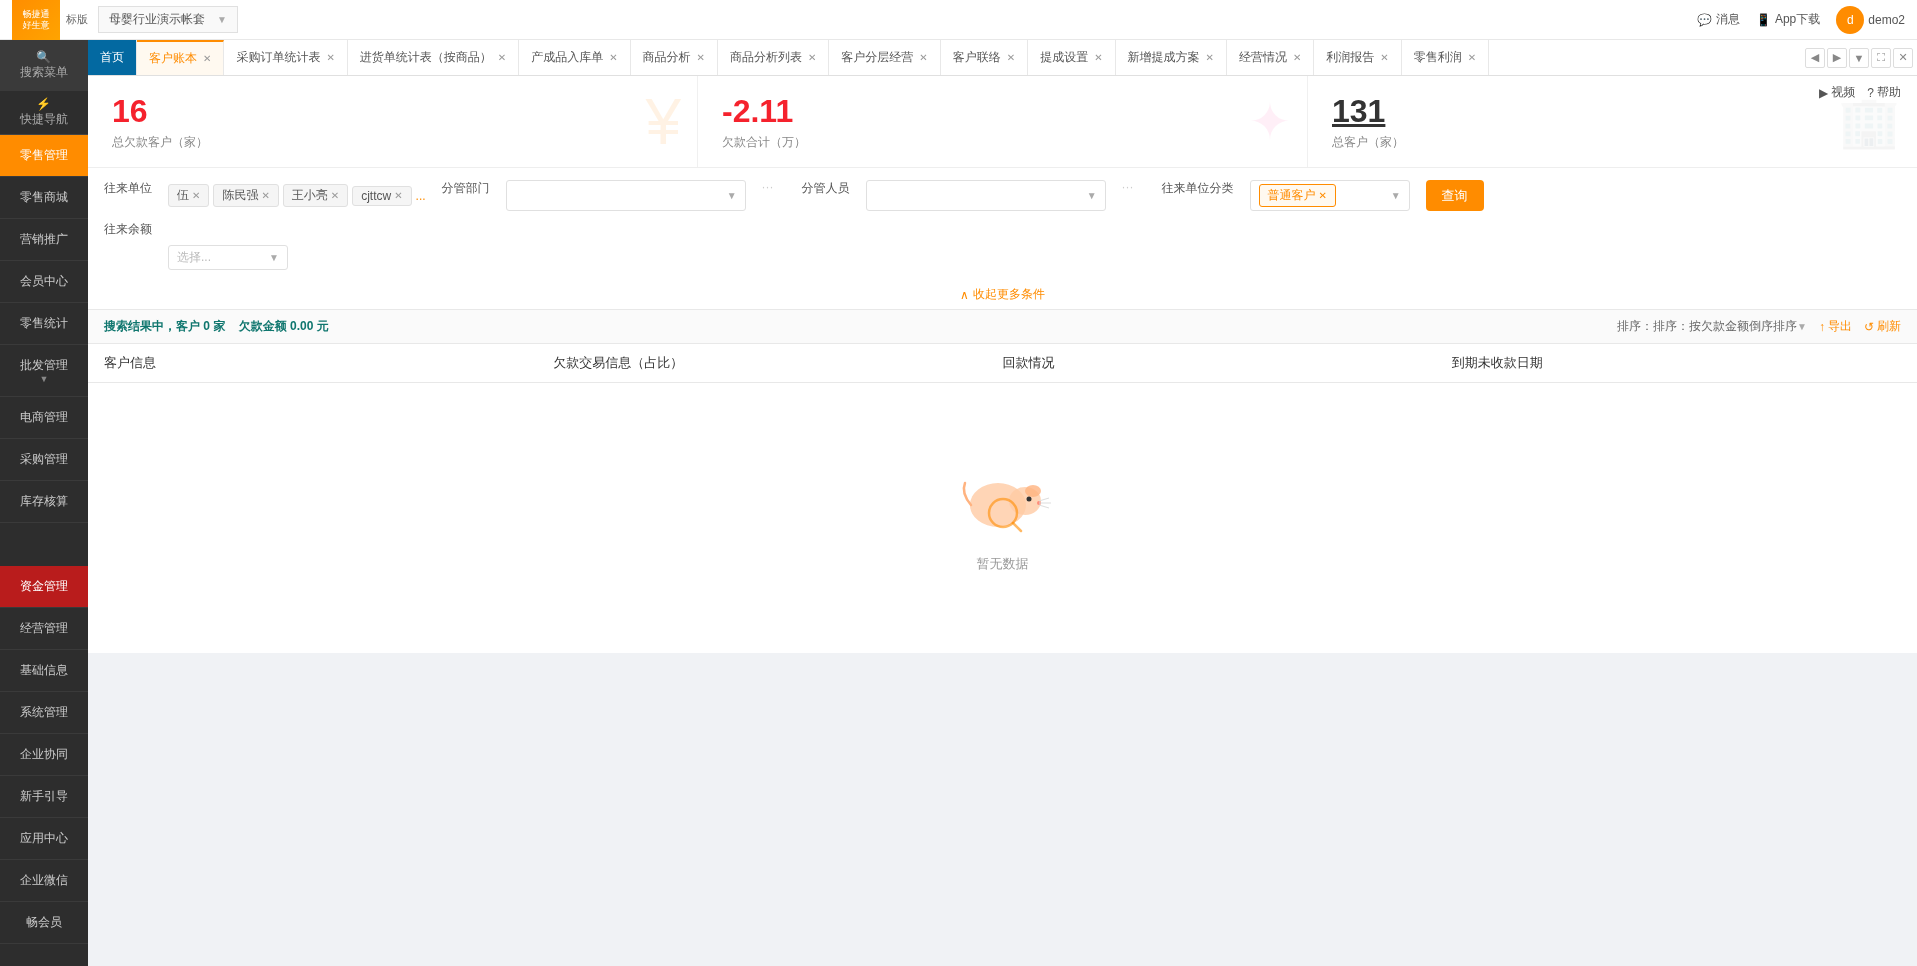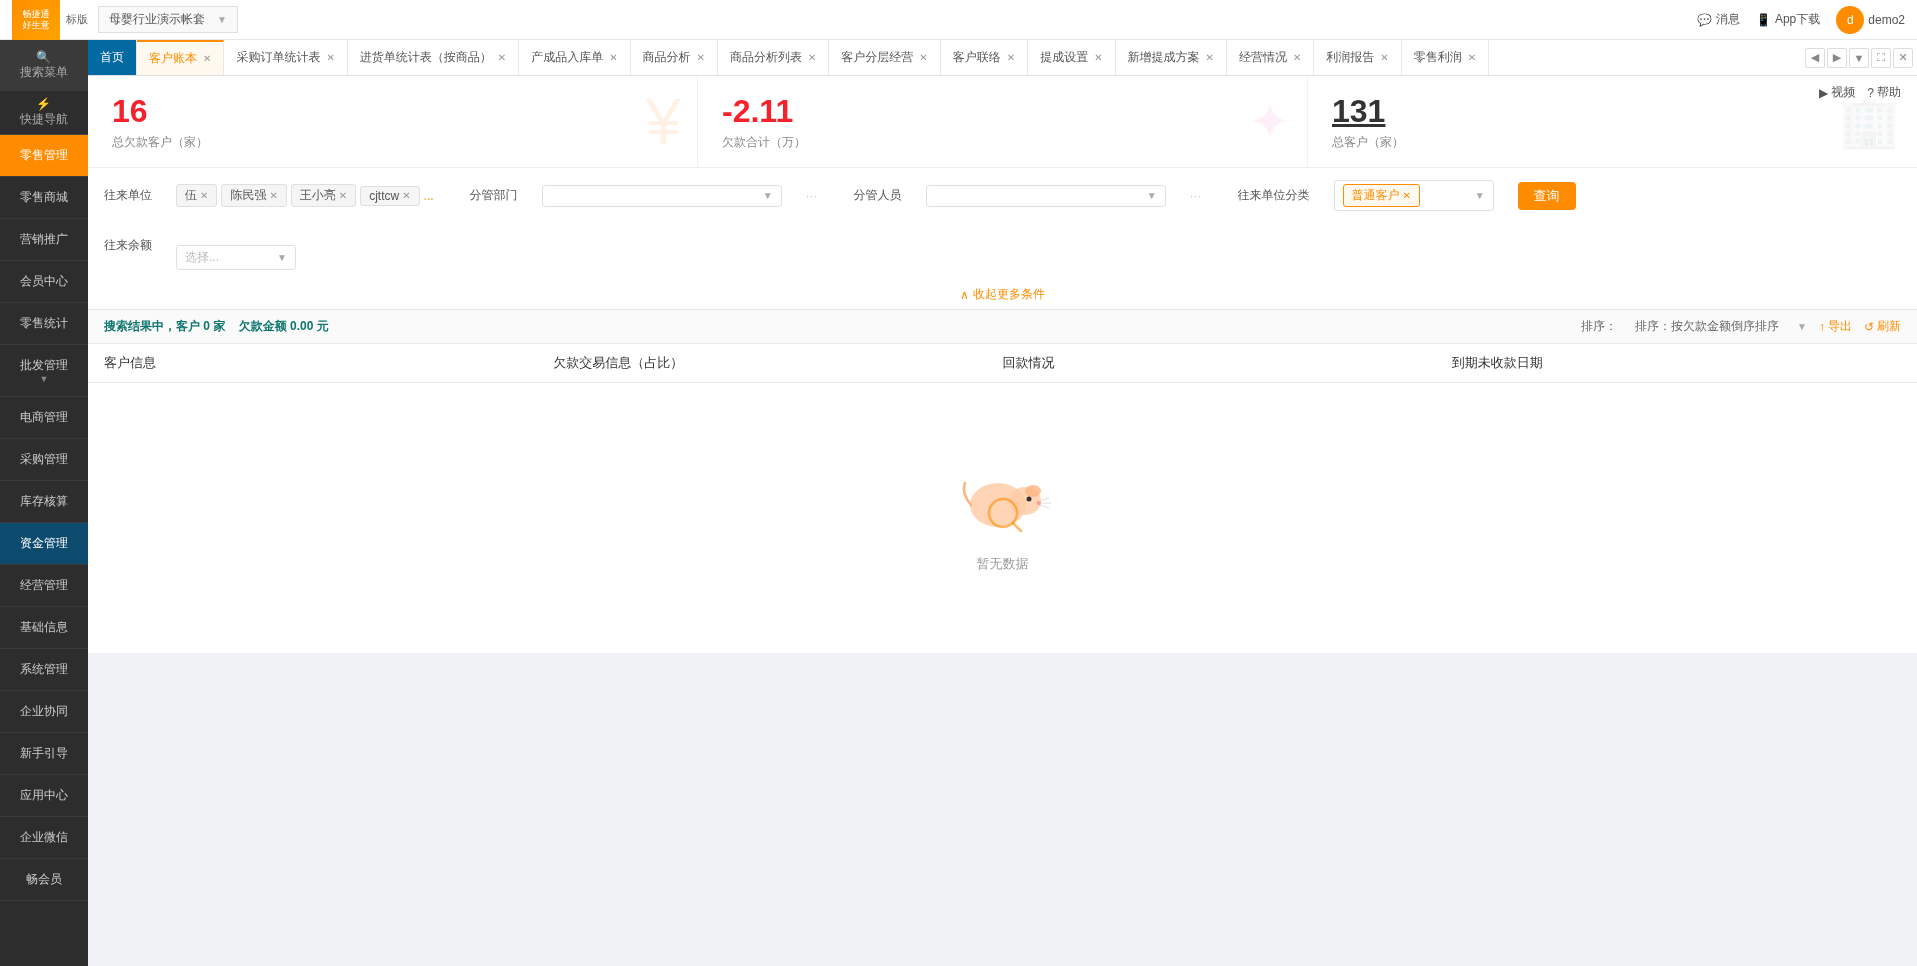--- a/index.html
+++ b/index.html
@@ -39,37 +39,37 @@
 
     
     .page-content { flex: 1; overflow-y: auto; background: #f0f2f5; }
     .stat-value { font-size: 32px; font-weight: bold; line-height: 1.2; }
     .stat-value.red { color: #f5222d; }
     .stat-value.dark { color: #333; font-weight: 700; text-decoration: underline; }
     .stat-label { font-size: 12px; color: #888; margin-top: 4px; }
 
     
     .filter-bar { background: #fff; padding: 12px 16px 0 16px; border-bottom: 1px solid #e8e8e8; }
-    .filter-row { display: flex; align-items: center; gap: 24px; margin-bottom: 10px; flex-wrap: wrap; }
+    .filter-row { display: flex; gap: 16px; margin-bottom: 10px; flex-wrap: wrap; }
     .filter-label { font-size: 12px; color: #555; white-space: nowrap; }
     .filter-tags { display: flex; align-items: center; gap: 4px; flex-wrap: wrap; }
     .filter-tag { display: flex; align-items: center; gap: 3px; padding: 2px 8px; background: #f5f5f5; border: 1px solid #e0e0e0; border-radius: 3px; font-size: 12px; color: #555; cursor: pointer; }
     .filter-tag .remove { color: #999; cursor: pointer; font-size: 10px; }
     .filter-tag.orange { border-color: #ff8c00; color: #ff8c00; background: #fff9f0; }
     .filter-more { font-size: 12px; color: #ff8c00; cursor: pointer; }
     .filter-select { display: flex; align-items: center; gap: 4px; border: 1px solid #e0e0e0; border-radius: 3px; padding: 3px 8px; min-width: 160px; background: white; cursor: pointer; font-size: 12px; color: #555; }
     .filter-select-wide { min-width: 240px; }
     .filter-collapse { display: flex; align-items: center; justify-content: center; padding: 6px 0; color: #ff8c00; font-size: 12px; cursor: pointer; gap: 4px; }
 
     
     .results-bar { background: #fafafa; padding: 8px 16px; display: flex; align-items: center; justify-content: space-between; border-bottom: 1px solid #e8e8e8; }
     .results-info { font-size: 12px; color: #555; }
     .results-info span { color: #0f766e; font-weight: bold; }
     .results-actions { display: flex; align-items: center; gap: 12px; font-size: 12px; color: #666; }
-    .sort-select { display: flex; align-items: center; gap: 18px; cursor: pointer; }
+    .sort-select { display: flex; align-items: center; gap: 0; cursor: pointer; }
     .action-btn { display: flex; align-items: center; gap: 3px; cursor: pointer; color: #ff8c00; }
 
     
     .data-table { width: 100%; background: white; }
     .table-header { display: flex; padding: 10px 16px; border-bottom: 1px solid #e8e8e8; background: white; }
     .table-header-cell { font-size: 13px; color: #333; font-weight: 500; }
     .col-customer { flex: 2; }
     .col-credit { flex: 2; }
     .col-payment { flex: 2; }
     .col-due { flex: 2; }
@@ -156,21 +156,21 @@
     </div>
     <div class="sidebar-item">
       <div>电商管理</div>
     </div>
     <div class="sidebar-item">
       <div>采购管理</div>
     </div>
     <div class="sidebar-item">
       <div>库存核算</div>
     </div>
-    <div class="sidebar-item" style="background:#0c4a6e;color:white;">
+    <div class="sidebar-item" style="background:#b91c1c;color:white;margin-top:43px;">
       <div>资金管理</div>
     </div>
     <div class="sidebar-item">
       <div>经营管理</div>
     </div>
     <div class="sidebar-item">
       <div>基础信息</div>
     </div>
     <div class="sidebar-item">
       <div>系统管理</div>
@@ -310,21 +310,21 @@
               <span>王小亮</span>
               <span class="remove">✕</span>
             </div>
             <div class="filter-tag">
               <span>cjttcw</span>
               <span class="remove">✕</span>
             </div>
             <span class="filter-more">...</span>
           </div>
 
-          <span class="filter-label" style="margin-left:12px;">分管部门</span>
+          <span class="filter-label" style="">分管部门</span>
           <div class="filter-select filter-select-wide">
             <span style="color:#bbb;font-size:12px;">&nbsp;</span>
             <span class="arrow-down">▼</span>
           </div>
           <span style="color:#ccc;font-size:12px;cursor:pointer;">···</span>
 
           <span class="filter-label" style="margin-left:12px;">分管人员</span>
           <div class="filter-select filter-select-wide">
             <span style="color:#bbb;font-size:12px;">&nbsp;</span>
             <span class="arrow-down">▼</span>

